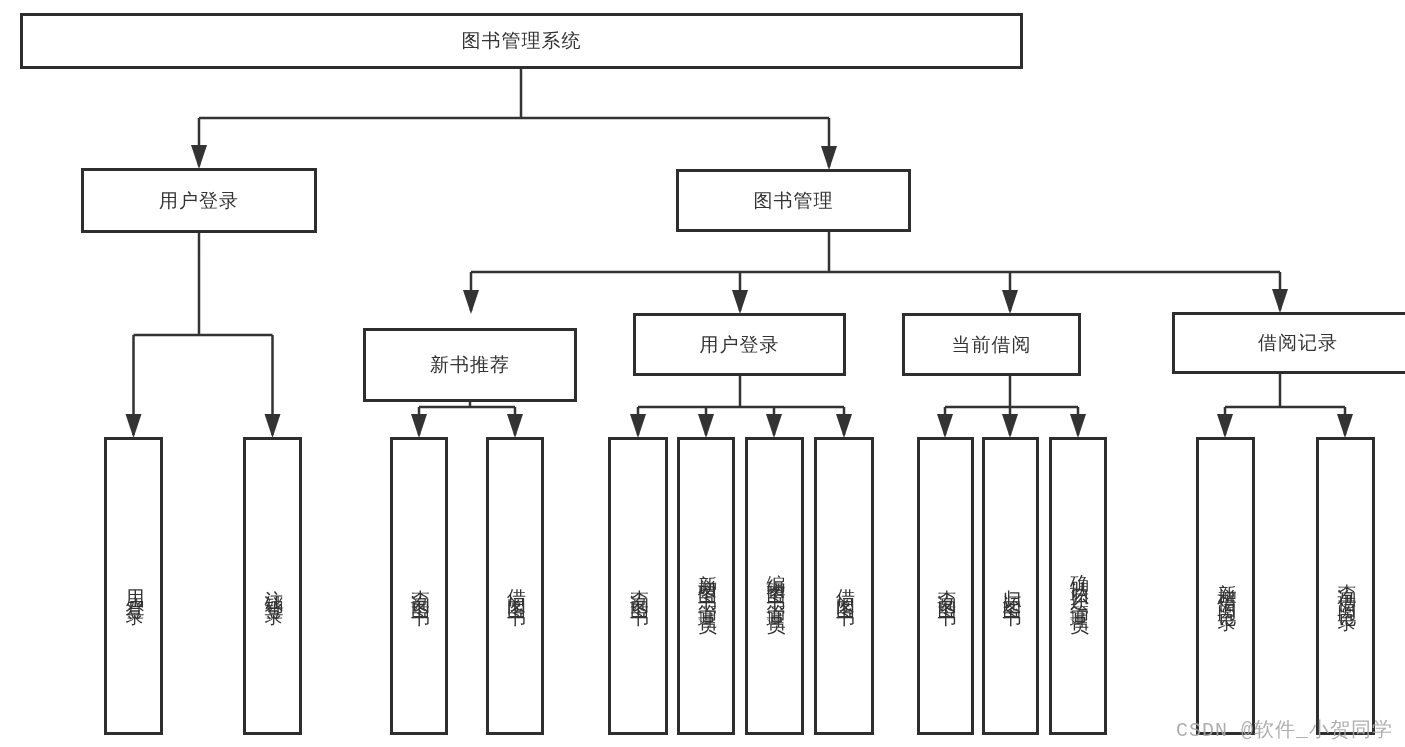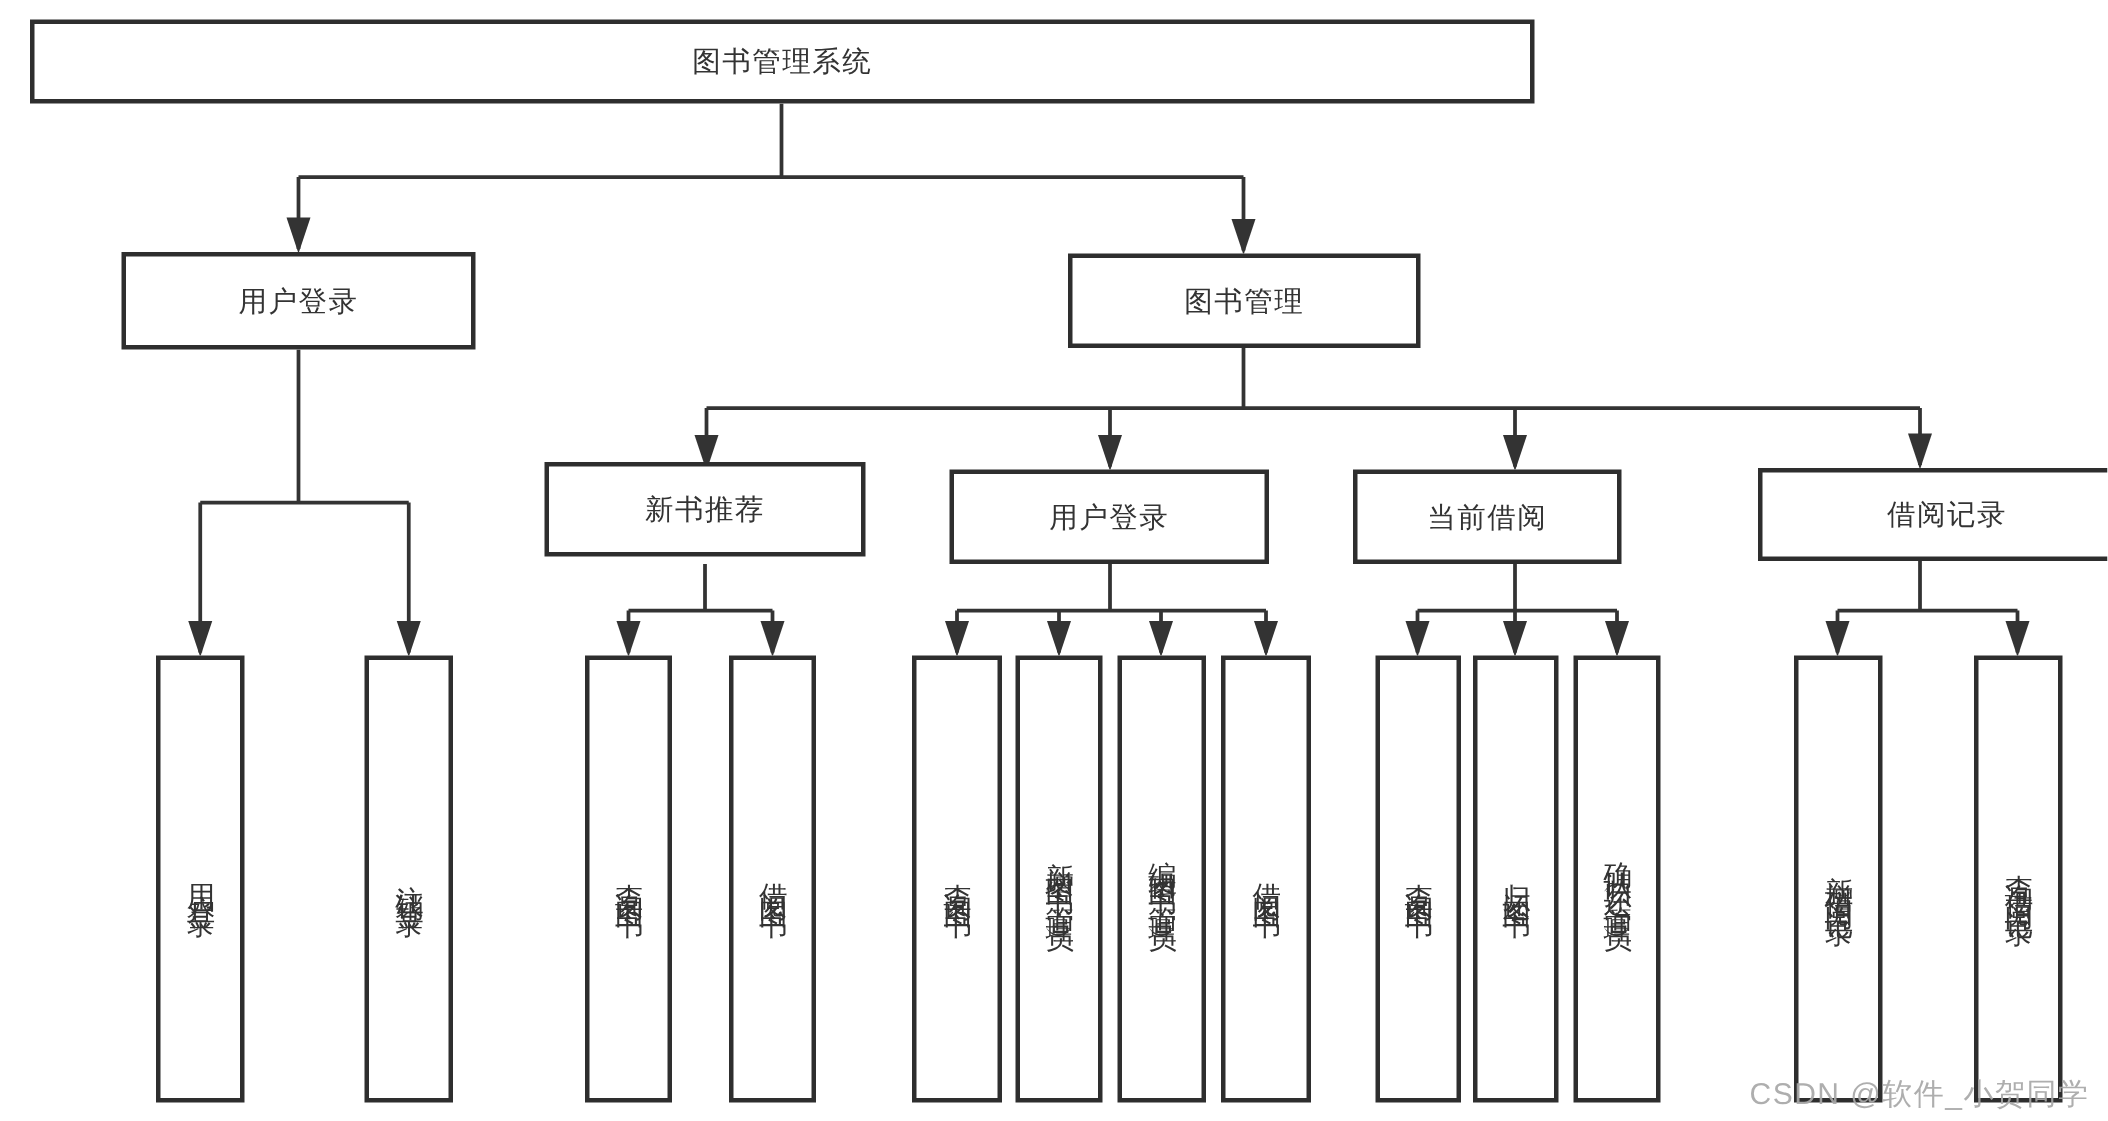--- a/index.html
+++ b/index.html
@@ -1,20 +1,20 @@
 <!DOCTYPE html>
 <html><head>
 <meta charset="utf-8">
 <style>
   html,body{margin:0;padding:0;background:#ffffff;}
   .canvas{
     position:relative;
     width:1405px;height:747px;
     background:#ffffff;
-    font-family:Liberation Sans, sans-serif;
+    font-family:Liberation Mono, monospace;
     overflow:hidden;
     border-radius:20px;
   }
   .wires{position:absolute;left:0;top:0;width:1405px;height:747px;}
   .node{
     position:absolute;
     box-sizing:border-box;
     border:3px solid #2e2e2e;
     background:#ffffff;
     display:flex;align-items:center;justify-content:center;
@@ -84,25 +84,25 @@
     </g>
   </svg>
 
   <div class="node hbox" style="left:20px;top:13px;width:1003px;height:56px">
     <span>图书管理系统</span>
   </div>
 
   <div class="node hbox" style="left:81px;top:168px;width:236px;height:65px">
     <span>用户登录</span>
   </div>
-  <div class="node hbox" style="left:712px;top:169px;width:235px;height:63px">
+  <div class="node hbox" style="left:676px;top:169px;width:235px;height:63px">
     <span>图书管理</span>
   </div>
 
-  <div class="node hbox" style="left:363px;top:308px;width:214px;height:63px">
+  <div class="node hbox" style="left:363px;top:328px;width:214px;height:74px">
     <span>新书推荐</span>
   </div>
   <div class="node hbox" style="left:633px;top:313px;width:213px;height:63px">
     <span>用户登录</span>
   </div>
   <div class="node hbox" style="left:902px;top:313px;width:179px;height:63px">
     <span>当前借阅</span>
   </div>
   <div class="node hbox" style="left:1172px;top:312px;width:252px;height:62px">
     <span>借阅记录</span>

